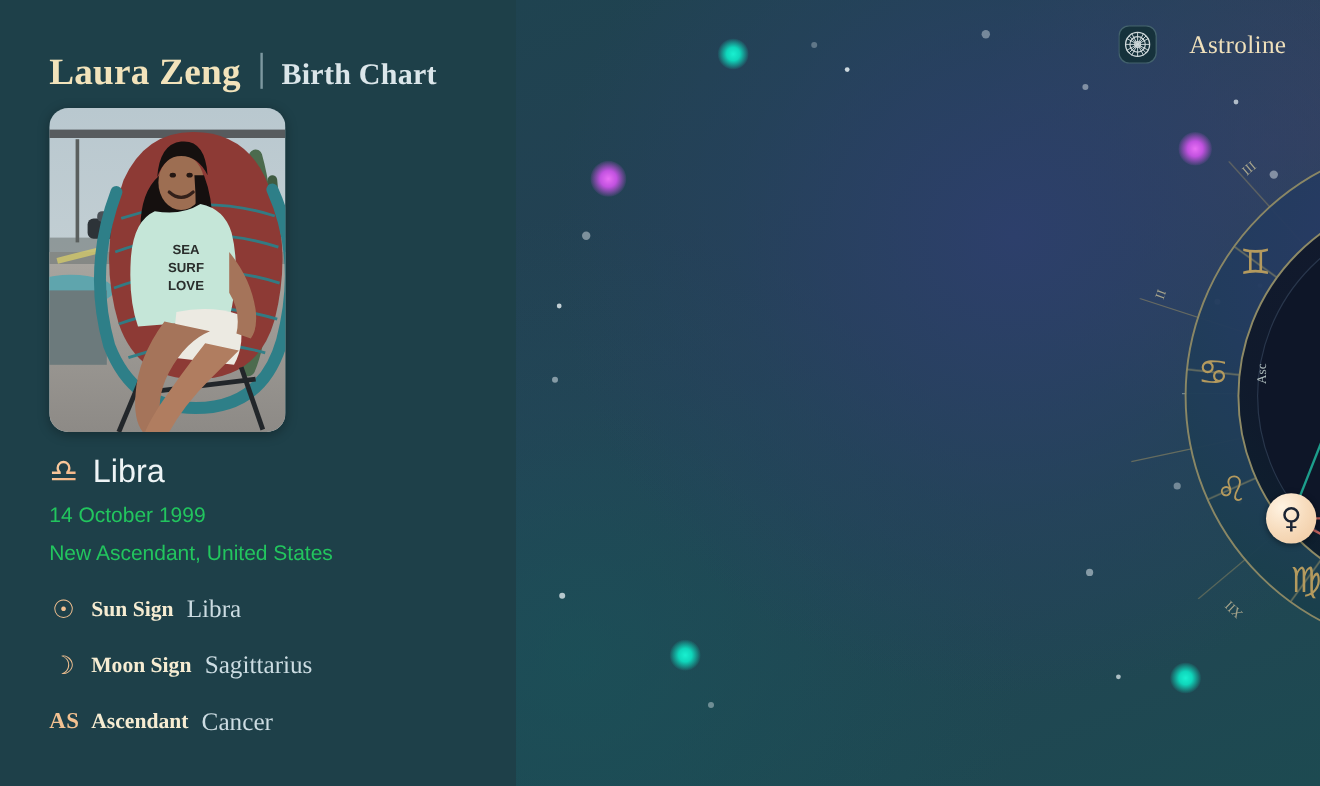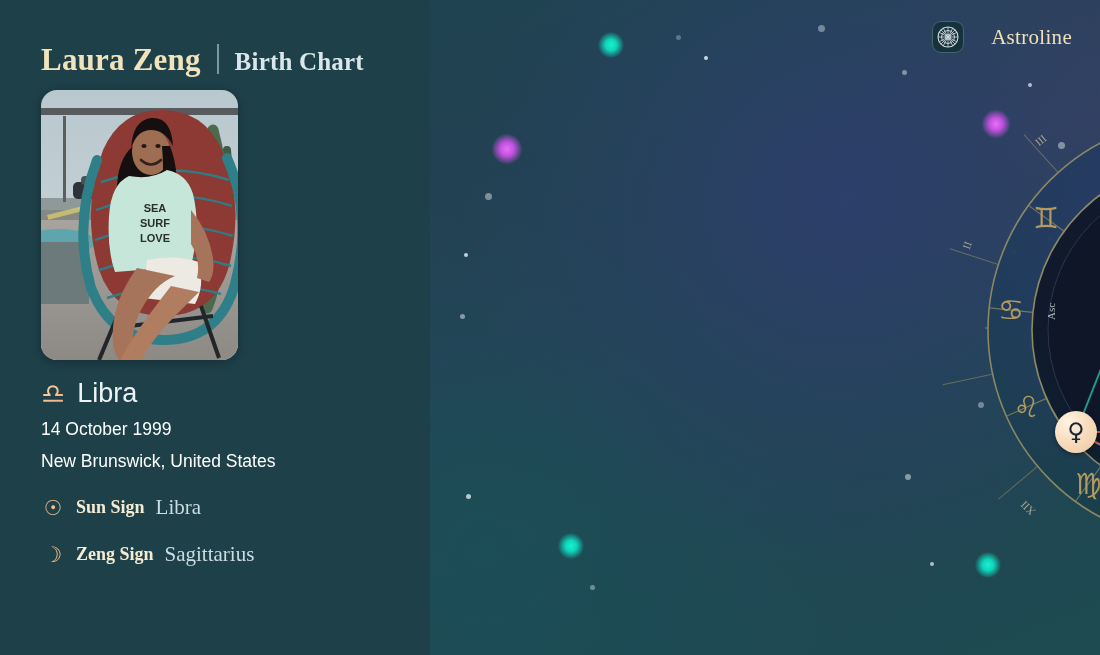--- a/index.html
+++ b/index.html
@@ -54,21 +54,21 @@
     overflow:hidden;box-shadow:0 2px 10px rgba(0,0,0,.3);
   }
   .photo svg{display:block;width:197px;height:270px;}
 
   .signline{position:absolute;left:41px;top:378px;display:flex;align-items:center;gap:12px;}
   .signline .glyph{font-family:"DejaVu Sans",sans-serif;font-size:27px;
       background:linear-gradient(135deg,#ffd9ae,#f0a878);
       -webkit-background-clip:text;background-clip:text;color:transparent;}
   .signline .txt{font-size:27px;color:#eef4f6;}
 
-  .meta{position:absolute;left:41px;font-size:17.5px;color:#ffffff;}
+  .meta{position:absolute;left:41px;font-size:17.5px;color:#22c55e;}
   .meta.d1{top:419px;}
   .meta.d2{top:451px;}
 
   .row{position:absolute;left:41px;display:flex;align-items:center;gap:11px;}
   .row.r1{top:495px;}
   .row.r2{top:542px;}
   .row.r3{top:589px;}
   .row .ico{font-family:"DejaVu Sans",sans-serif;font-size:21px;color:#f3c191;width:24px;
             text-align:center;display:inline-block;}
   .row .ico.as{font-family:"Liberation Serif",serif;font-size:19px;font-weight:bold;letter-spacing:.5px;}
@@ -330,31 +330,36 @@
         <path d="M150 120 q18 22 22 48 q2 16 -4 24 l-12 -4 q4 -18 -6 -34z" fill="#a5745a"></path>
       </svg>
     </div>
 
     <div class="signline">
       <span class="glyph">♎</span>
       <span class="txt">Libra</span>
     </div>
 
     <div class="meta d1">14 October 1999</div>
-    <div class="meta d2">New Brunswick, United States</div>
+    <div class="meta d2">New Ascendant, United States</div>
 
     <div class="row r1">
       <span class="ico">☉</span>
       <span class="lbl">Sun Sign</span>
       <span class="val">Libra</span>
     </div>
     <div class="row r2">
       <span class="ico">☽</span>
-      <span class="lbl">Zeng Sign</span>
+      <span class="lbl">Moon Sign</span>
       <span class="val">Sagittarius</span>
+    </div>
+    <div class="row r3">
+      <span class="ico as">AS</span>
+      <span class="lbl">Ascendant</span>
+      <span class="val">Cancer</span>
     </div>
   </div>
 
   <div class="brand">
     <span class="mark">
       <svg width="24" height="24" viewBox="0 0 24 24">
         <circle cx="12" cy="12" r="10" fill="none" stroke="#cfd8da" stroke-width="1.1"></circle>
         <circle cx="12" cy="12" r="6.4" fill="none" stroke="#cfd8da" stroke-width="1"></circle>
         <circle cx="12" cy="12" r="2.4" fill="none" stroke="#cfd8da" stroke-width="1"></circle>
         <circle cx="12" cy="12" r="1" fill="#cfd8da"></circle>

